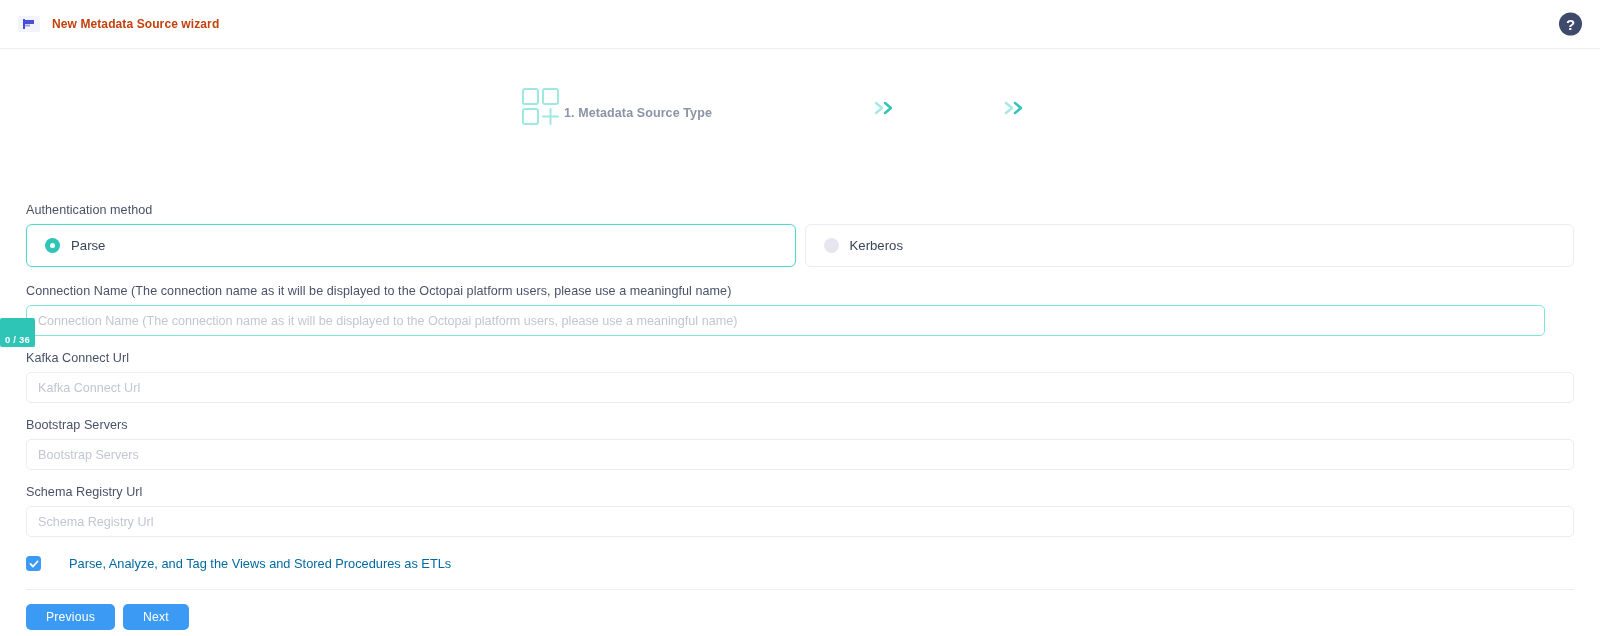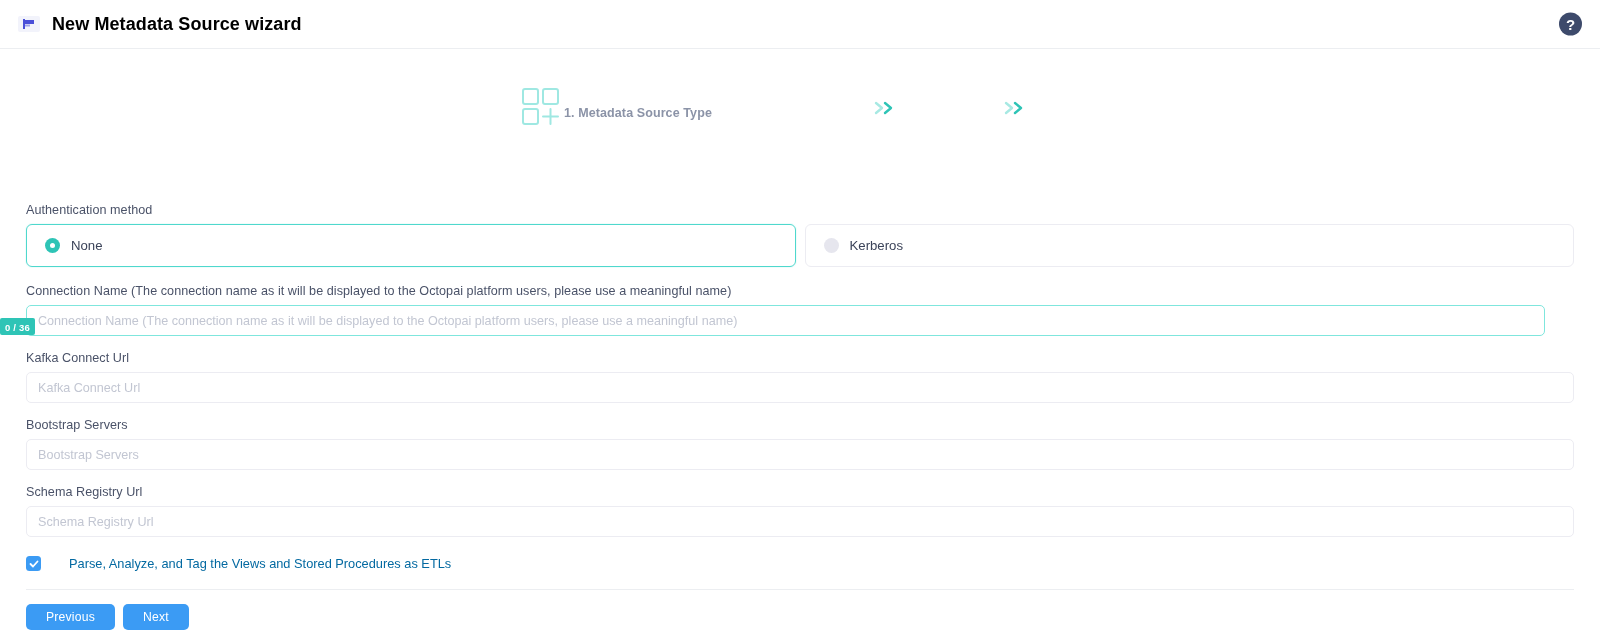--- a/index.html
+++ b/index.html
@@ -22,23 +22,23 @@
     padding: 0 18px;
   }
   .title-flag {
     width: 22px; height: 16px;
     margin-right: 12px;
     display: flex; align-items: center; justify-content: center;
     background: #f2f3fb;
     border-radius: 2px;
   }
   .title-text {
-    font-size: 18px;
+    font-size: 12px;
     font-weight: 600;
-    color: #000000;
+    color: #c2410c;
     letter-spacing: 0.1px;
     text-align: right;
   }
   .help-btn {
     position: absolute;
     right: 18px; top: 50%;
     transform: translateY(-50%);
     width: 23px; height: 23px;
     border-radius: 50%;
     background: #3d4a6b;
@@ -166,21 +166,21 @@
   }
   .conn-wrap { width: 1519px; }
   .counter-badge {
     position: absolute;
     left: -26px;
     top: 34px;
     background: #2ec4b6;
     color: #ffffff;
     font-size: 9.5px;
     font-weight: 700;
-    padding: 4px 5px 2px 5px;
+    padding: 16px 5px 2px 5px;
     border-radius: 2px;
     letter-spacing: 0.2px;
   }
 
   
   .check-row {
     display: flex;
     align-items: center;
     margin: 19px 0 0 0;
   }
@@ -275,21 +275,21 @@
 
 
 </div>
 
 <div class="form">
 
   <div class="field-label">Authentication method</div>
   <div class="auth-row">
     <div class="auth-opt selected">
       <span class="radio-on"></span>
-      <span class="auth-text">None</span>
+      <span class="auth-text">Parse</span>
     </div>
     <div class="auth-opt plain">
       <span class="radio-off"></span>
       <span class="auth-text">Kerberos</span>
     </div>
   </div>
 
   <div class="field-block">
     <div class="field-label">Connection Name (The connection name as it will be displayed to the Octopai platform users, please use a meaningful name)</div>
     <div class="conn-wrap">

